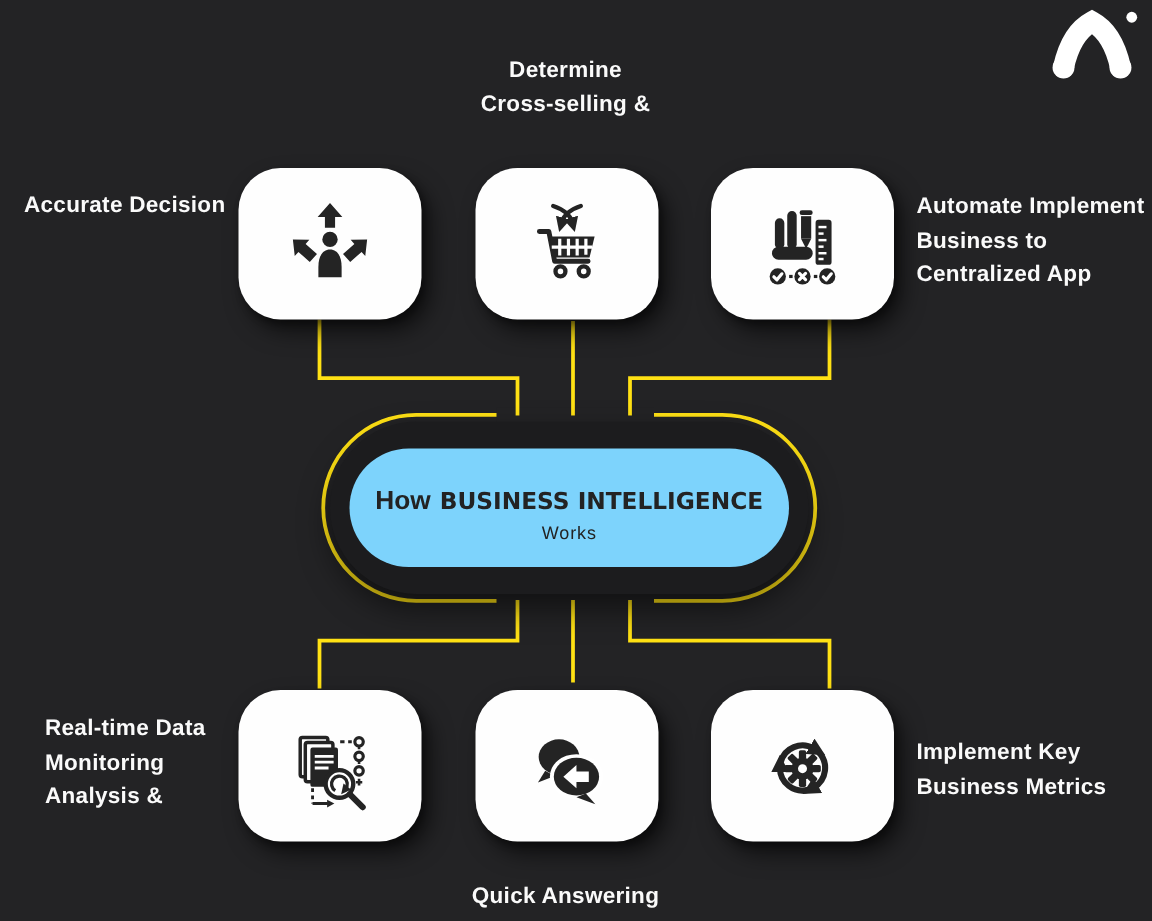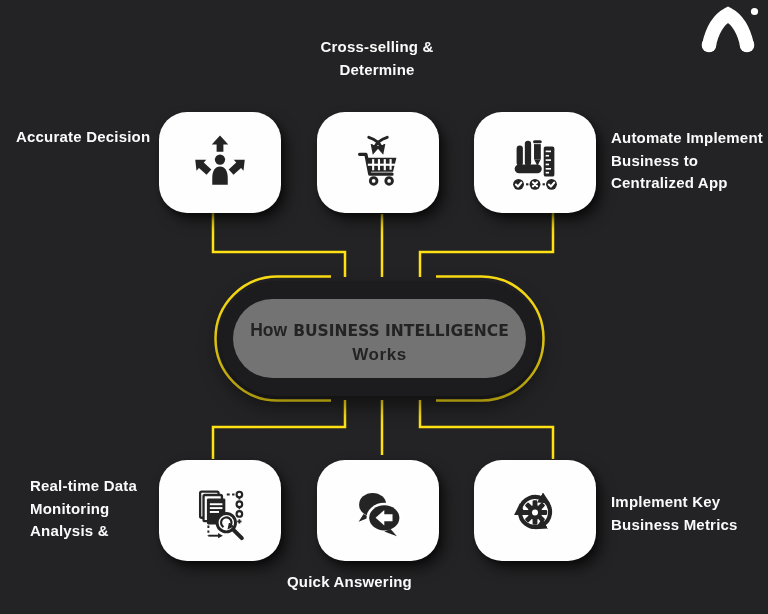--- a/index.html
+++ b/index.html
@@ -23,37 +23,37 @@
   #card-6{left:474px;top:460px;}
   .label{
     position:absolute;color:#fafafa;font-weight:700;font-size:15px;
     line-height:22.5px;letter-spacing:.2px;z-index:2;
   }
   .label span{display:block;}
   #label-1{left:16px;top:126px;}
   #label-2{left:287px;top:36px;width:180px;text-align:center;}
   #label-3{left:611px;top:127px;}
   #label-4{left:30px;top:475px;}
-  #label-5{left:287px;top:571px;width:180px;text-align:left;}
+  #label-5{left:287px;top:587px;width:180px;text-align:center;}
   #label-6{left:611px;top:491px;}
   .pill-dark{
     position:absolute;left:220px;top:281px;width:319px;height:115px;
     border-radius:58px;background:#1c1c1e;z-index:2;
     box-shadow:0 10px 20px rgba(0,0,0,.5);
   }
   .pill-yellow{
     position:absolute;left:233px;top:299px;width:293px;height:79px;
-    border-radius:40px;background:#737373;z-index:3;
+    border-radius:40px;background:#7dd3fc;z-index:3;
     display:flex;flex-direction:column;align-items:center;justify-content:center;
     gap:4px;color:#232323;
   }
   .pill-line1{display:flex;align-items:baseline;gap:6px;white-space:nowrap;}
   .pill-regular{font-weight:700;font-size:17.5px;}
   .pill-bold{font-family:"DejaVu Sans", sans-serif;font-weight:700;font-size:15.5px;margin-top:10px;}
-  .pill-line2{font-weight:700;font-size:17px;letter-spacing:.6px;}
+  .pill-line2{font-weight:400;font-size:12px;letter-spacing:.6px;}
   .logo{position:absolute;left:698px;top:5px;z-index:2;}
 </style>
 </head>
 <body>
 
 <div class="canvas">
 
   <svg class="overlay-svg" width="768" height="614" viewBox="0 0 768 614">
     <rect x="215.5" y="276.5" width="328" height="124" rx="62" ry="62" fill="none" stroke="#FFE114" stroke-width="2.5"></rect>
     <path d="M331,276.5 H436" stroke="#232325" stroke-width="10" fill="none"></path>
@@ -119,22 +119,22 @@
           <path d="M33,28 V39.5"></path>
           <path d="M39,28 V39.5"></path>
           <path d="M45,28 V39"></path>
         <path d="M21.5,33.8 H49.5"></path>
       </g>
       <circle cx="27.5" cy="50.5" r="3.4" fill="none" stroke="#242424" stroke-width="3"></circle>
       <circle cx="43.5" cy="50.5" r="3.4" fill="none" stroke="#242424" stroke-width="3"></circle>
     </svg>
   </div>
   <div class="label" id="label-2">
+    <span>Determine</span>
     <span>Cross-selling &amp;</span>
-    <span>Determine</span>
   </div>
 
   <div class="card" id="card-3">
     <svg width="62" height="62" viewBox="0 0 64 64" fill="#242424">
       <rect x="13" y="14" width="6.5" height="21" rx="3.2"></rect>
       <rect x="21.5" y="9" width="6.5" height="26" rx="3.2"></rect>
       <rect x="30" y="8.5" width="9" height="3.2" rx="1.6"></rect>
       <rect x="31" y="12.5" width="7" height="15.5"></rect>
       <polygon points="31,28 38,28 34.5,35"></polygon>
       <rect x="11" y="33.5" width="28" height="9" rx="4.5"></rect>

